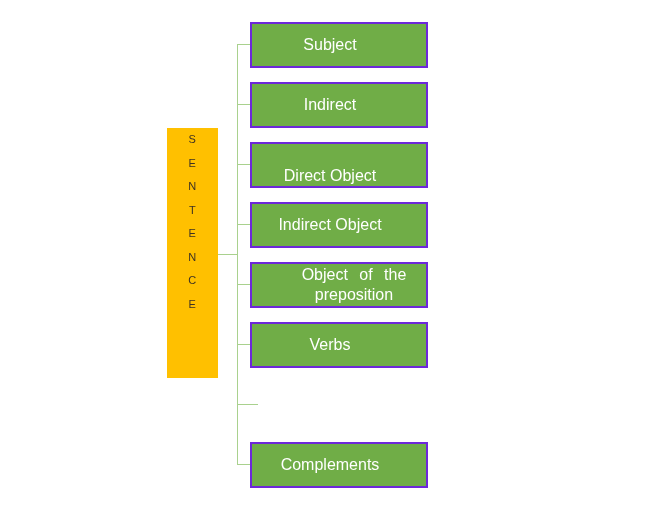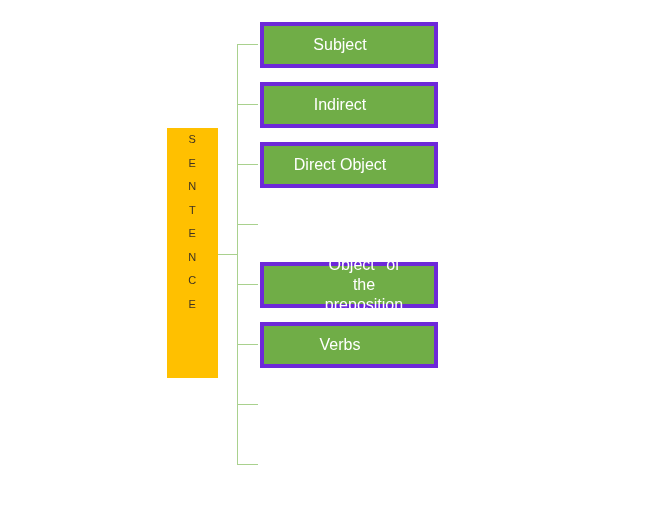--- a/index.html
+++ b/index.html
@@ -47,34 +47,34 @@
   .b3 { top: 224px; }
   .b4 { top: 284px; }
   .b5 { top: 344px; }
   .b6 { top: 404px; }
   .b7 { top: 464px; }
   .root-branch { left: 218px; top: 254px; width: 19px; height: 1px; }
 
   
   .node {
     position: absolute;
-    left: 260px;
+    left: 250px;
     width: 178px;
     height: 46px;
     box-sizing: border-box;
     background: #70AD47;
-    border: 4px solid #6d28d9;
+    border: 2px solid #6d28d9;
     display: flex;
     align-items: center;
     justify-content: center;
     padding-right: 18px;
   }
   .n0 { top: 22px; }
   .n1 { top: 82px; }
-  .n2 { top: 142px; }
+  .n2 { top: 142px; align-items: flex-end; }
   .n3 { top: 202px; }
   .n4 { top: 262px; }
   .n5 { top: 322px; }
   .n6 { top: 382px; }
   .n7 { top: 442px; }
 
   .node-label {
     color: #ffffff;
     font-size: 16px;
     line-height: 20px;
@@ -115,21 +115,27 @@
 
   <div class="node n0">
     <span class="node-label">Subject</span>
   </div>
   <div class="node n1">
     <span class="node-label">Indirect</span>
   </div>
   <div class="node n2">
     <span class="node-label">Direct Object</span>
   </div>
+  <div class="node n3">
+    <span class="node-label">Indirect Object</span>
+  </div>
   <div class="node n4">
     <span class="node-label justified">Object of the
 preposition</span>
   </div>
   <div class="node n5">
     <span class="node-label">Verbs</span>
   </div>
+  <div class="node n7">
+    <span class="node-label">Complements</span>
+  </div>
 
 </div>
 
 </body></html>

